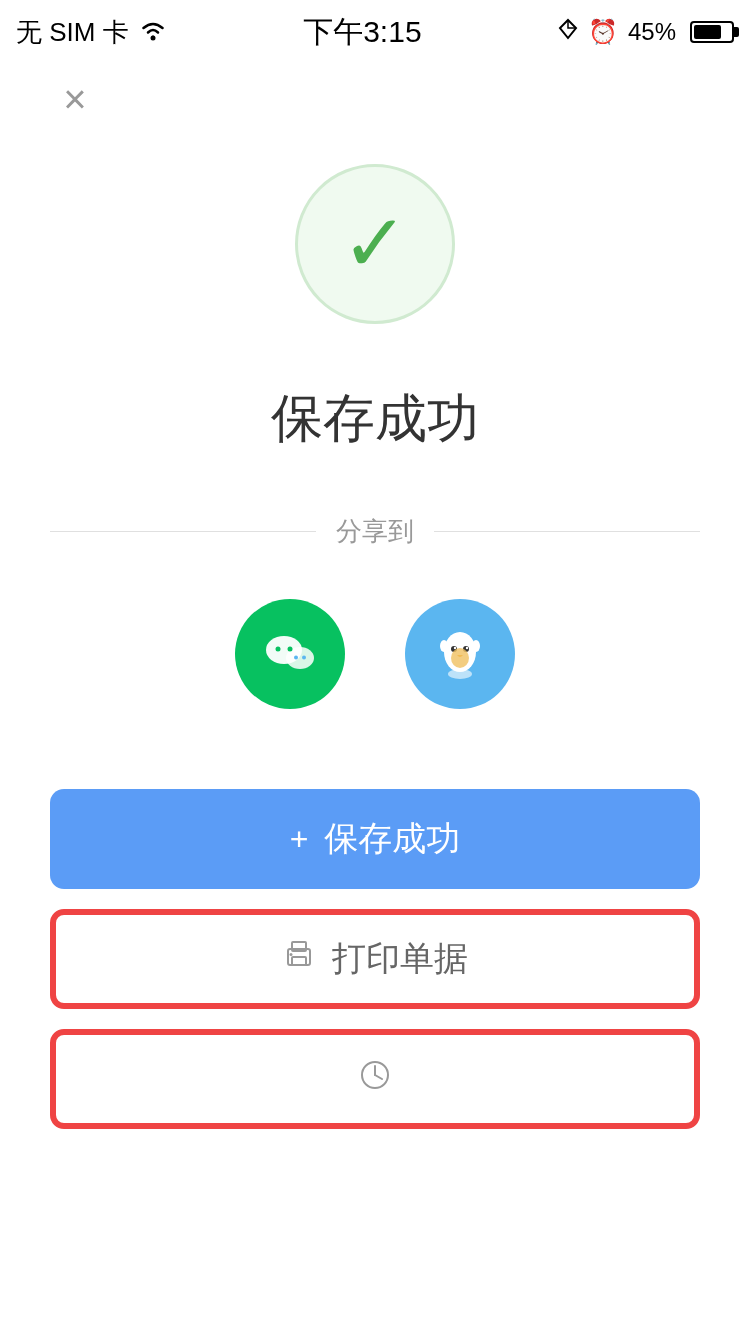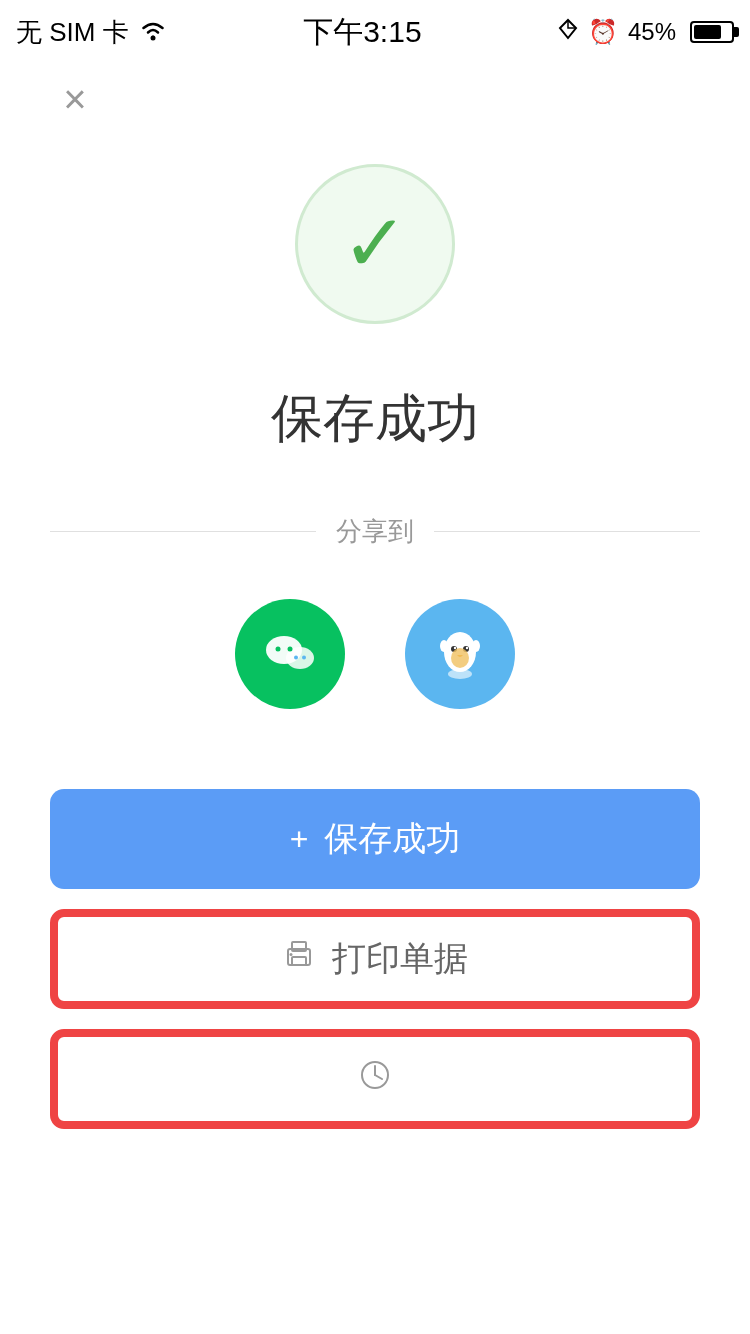--- a/index.html
+++ b/index.html
@@ -217,21 +217,21 @@
     }
 
     .btn-primary {
       background: #5B9CF6;
       color: #ffffff;
     }
 
     .btn-secondary {
       background: #ffffff;
       color: #666666;
-      border: 8px solid #ef4444;
+      border: 6px solid #ef4444;
     }
 
     .btn-icon {
       font-size: 32px;
     }
   </style>
 </head>
 <body>
 
 <div class="status-bar">

